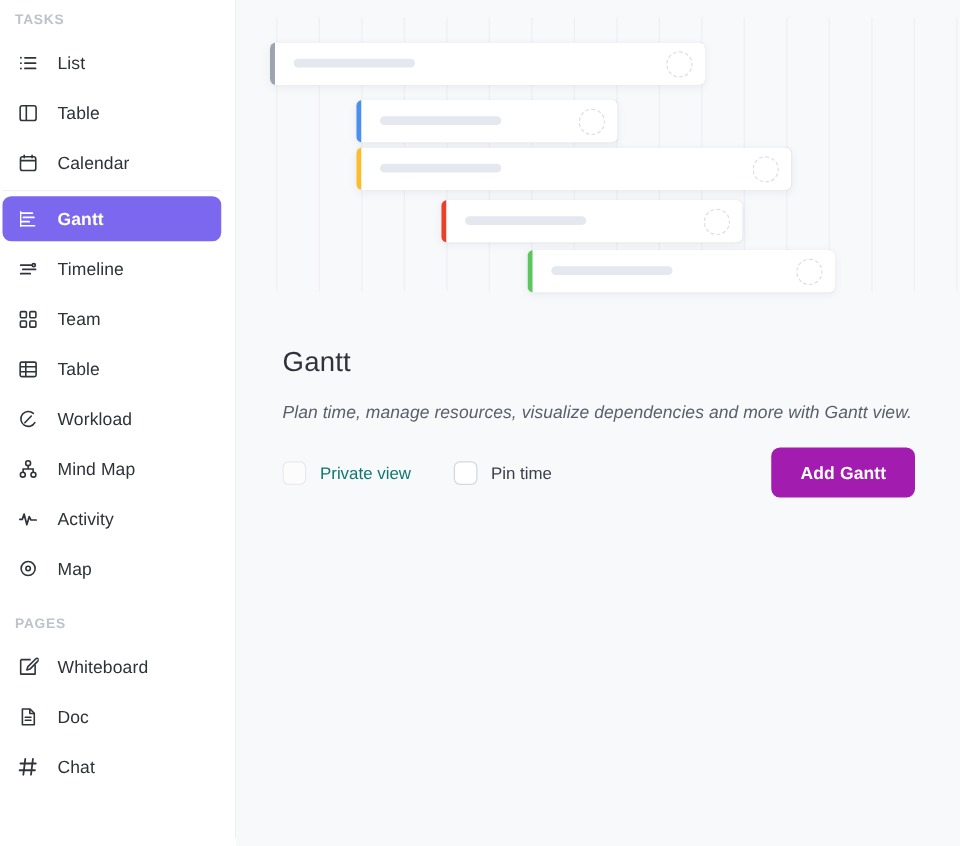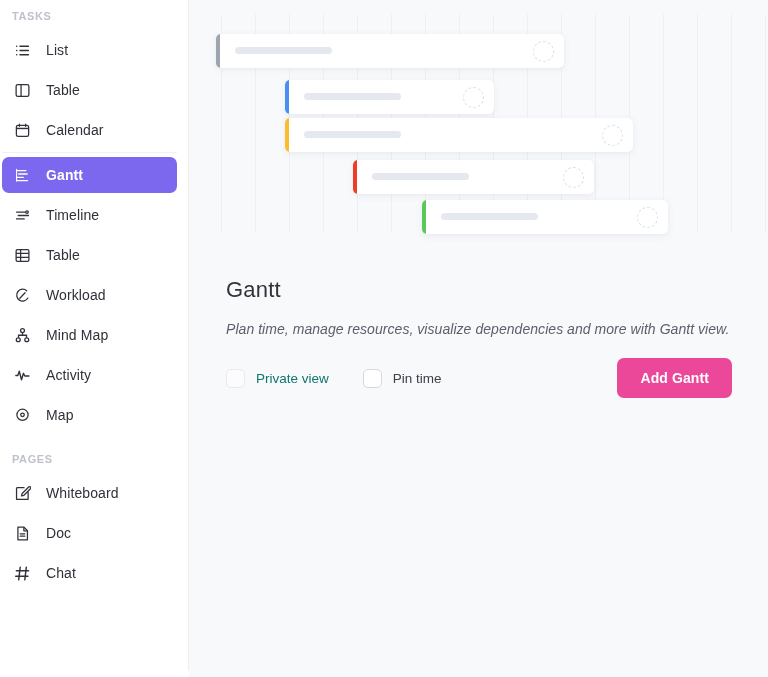--- a/index.html
+++ b/index.html
@@ -195,21 +195,21 @@
   .cb-label {
     margin-left: 11px;
     font-size: 13.5px;
     color: #3c4049;
   }
   .checkbox-group.disabled .cb-label { color: #0f766e; }
   .spacer-gap { width: 34px; }
 
   #add-btn {
     margin-left: auto;
-    background: #ec4899;
+    background: #a21caf;
     color: #ffffff;
     border: none;
     border-radius: 7px;
     height: 40px;
     padding: 0 23px;
     font-size: 14px;
     font-weight: 700;
     font-family: "Liberation Sans", sans-serif;
     cursor: pointer;
     letter-spacing: 0.1px;
@@ -263,20 +263,31 @@
         <span class="nav-label">Gantt</span>
       </div>
       <div class="nav-item">
         <span class="nav-icon">
           <svg width="17" height="17" viewBox="0 0 20 20" fill="none" stroke="currentColor" stroke-width="1.6" stroke-linecap="round">
             <path d="M3 6h10M5 10h12M3 14h9"></path>
             <circle cx="15.3" cy="6" r="1.5"></circle>
           </svg>
         </span>
         <span class="nav-label">Timeline</span>
+      </div>
+      <div class="nav-item">
+        <span class="nav-icon">
+          <svg width="17" height="17" viewBox="0 0 20 20" fill="none" stroke="currentColor" stroke-width="1.5">
+            <rect x="2.7" y="2.7" width="5.7" height="5.7" rx="1"></rect>
+            <rect x="11.6" y="2.7" width="5.7" height="5.7" rx="1"></rect>
+            <rect x="2.7" y="11.6" width="5.7" height="5.7" rx="1"></rect>
+            <rect x="11.6" y="11.6" width="5.7" height="5.7" rx="1"></rect>
+          </svg>
+        </span>
+        <span class="nav-label">Team</span>
       </div>
       <div class="nav-item">
         <span class="nav-icon">
           <svg width="17" height="17" viewBox="0 0 20 20" fill="none" stroke="currentColor" stroke-width="1.5">
             <rect x="2.5" y="3.2" width="15" height="13.6" rx="1.6"></rect>
             <path d="M2.5 7.6h15M2.5 12.2h15M7.8 3.2v13.6"></path>
           </svg>
         </span>
         <span class="nav-label">Table</span>
       </div>

